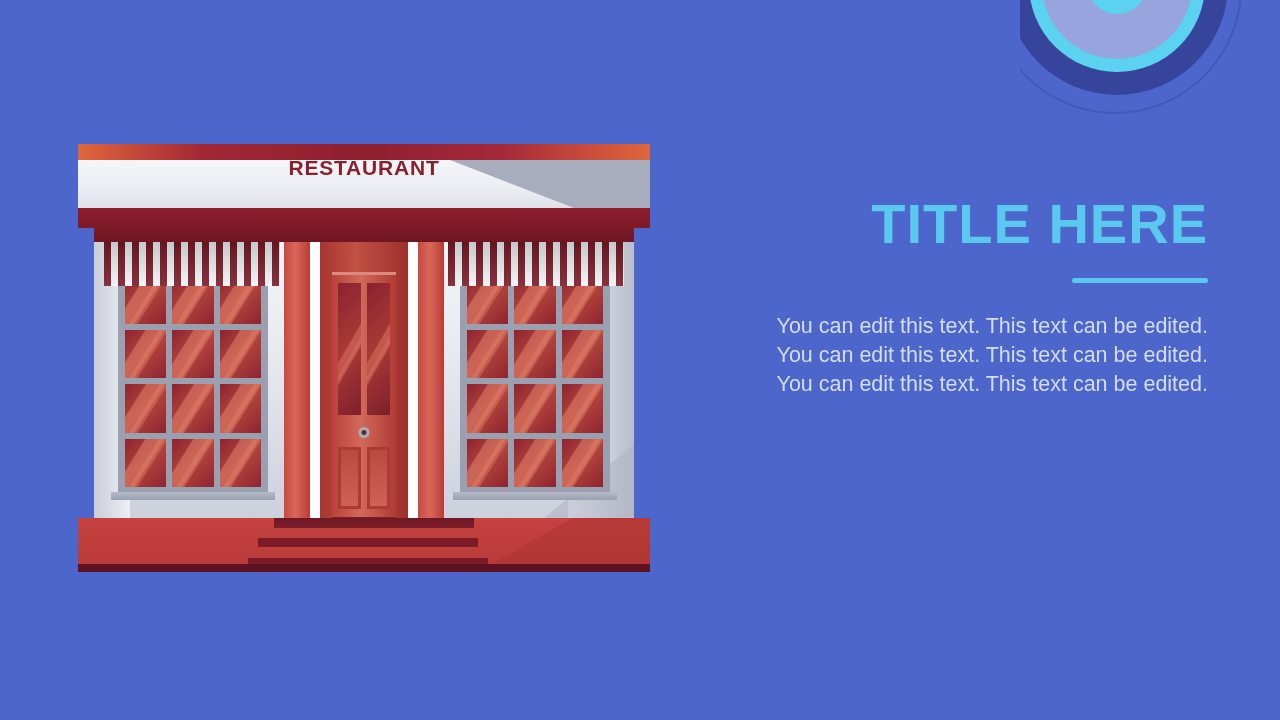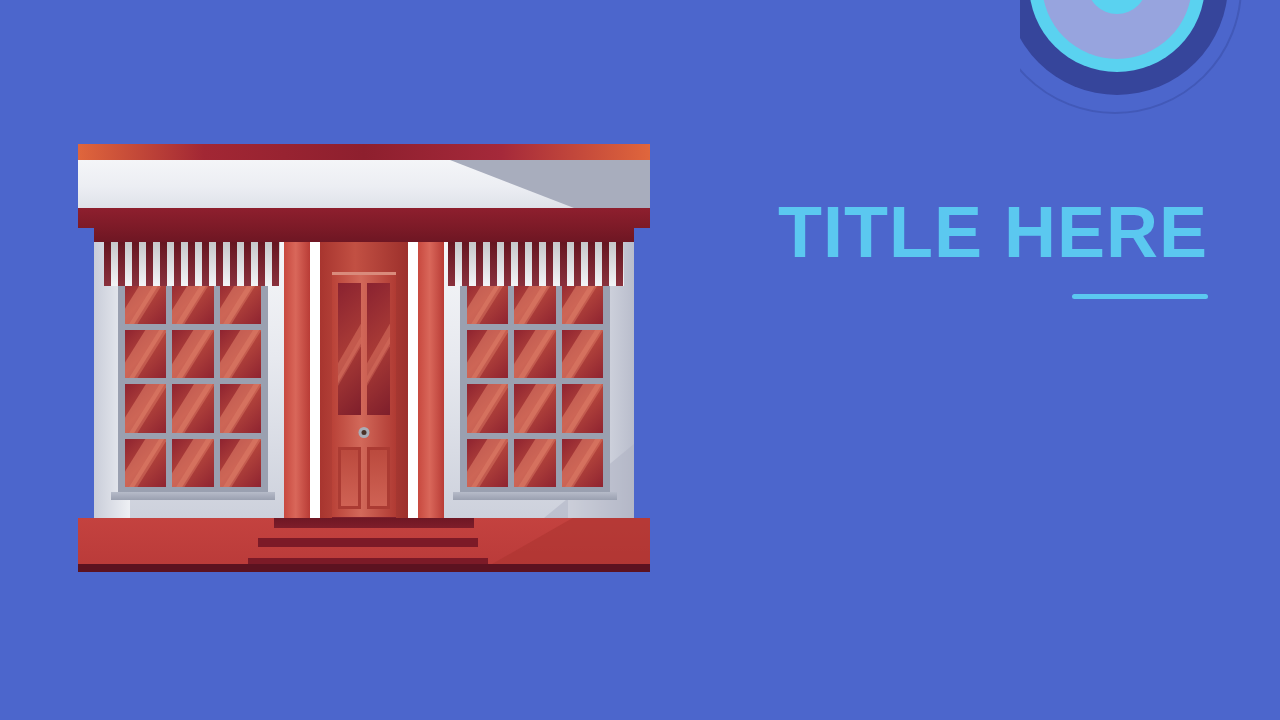--- a/index.html
+++ b/index.html
@@ -68,21 +68,21 @@
 
   
   #text-column {
     position: absolute;
     left: 742px;
     top: 196px;
     width: 466px;
     text-align: right;
   }
   #slide-title {
-    font-size: 72px;
+    font-size: 56px;
     font-weight: bold;
     color: #5bc8f0;
     letter-spacing: 1px;
     line-height: 1.0;
     margin: 0;
     white-space: nowrap;
   }
   #title-divider {
     width: 136px;
     height: 5px;
@@ -348,20 +348,21 @@
 </div>
 
 <div id="restaurant-illustration">
 
   <div class="bp cornice"></div>
 
   <div class="bp signboard">
     <div class="sign-shadow"></div>
     <div class="sign-shadow2"></div>
   </div>
+  <div id="sign-text">RESTAURANT</div>
 
   <div class="bp sign-band"></div>
 
   <div class="bp facade"></div>
   <div class="bp facade-shade-left"></div>
   <div class="bp facade-shade-right"></div>
   <div class="bp facade-corner"></div>
 
   <div class="bp door-recess"></div>
   <div class="bp pilaster pilaster-left"></div>
@@ -423,13 +424,14 @@
   <div class="bp base-diag"></div>
   <div class="bp step-top"></div>
   <div class="bp step step-1"></div>
   <div class="bp step step-2"></div>
   <div class="bp base-bottom"></div>
 </div>
 
 <div id="text-column">
   <h1 id="slide-title">TITLE HERE</h1>
   <div id="title-divider"></div>
+  <p id="slide-body">You can edit this text. This text can be edited. You can edit this text. This text can be edited. You can edit this text. This text can be edited.</p>
 </div>
 
 </body></html>

